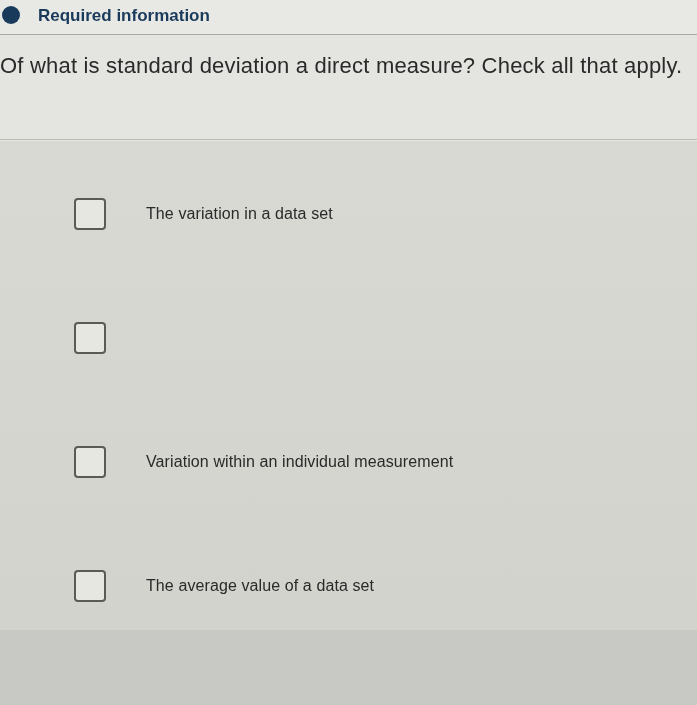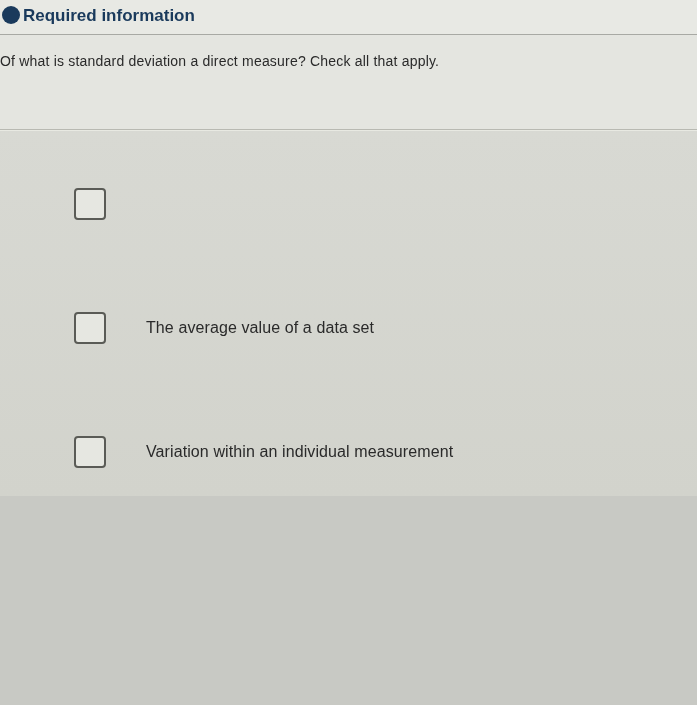--- a/index.html
+++ b/index.html
@@ -10,21 +10,21 @@
     height: 705px;
     overflow: hidden;
     position: relative;
   }
   .header-bar {
     background: #e8e9e4;
     padding: 6px 10px 8px 10px;
     border-bottom: 1px solid #a8a9a4;
     display: flex;
     align-items: center;
-    gap: 3px;
+    gap: 18px;
   }
   .badge {
     width: 18px;
     height: 18px;
     border-radius: 50%;
     background: #1a3a5c;
     flex-shrink: 0;
     margin-left: -8px;
     margin-top: -2px;
   }
@@ -32,21 +32,21 @@
     color: #1a3a5c;
     font-weight: 600;
     font-size: 17px;
   }
   .question-area {
     background: #e4e5e0;
     padding: 18px 8px 60px 0;
   }
   .question-text {
     color: #2a2a2a;
-    font-size: 14px;
+    font-size: 22px;
     letter-spacing: 0.2px;
   }
   .options-panel {
     background: linear-gradient(to bottom, #d8d9d3 0%, #d2d3cc 100%);
     border-top: 1px solid #b8b9b2;
     box-shadow: inset 0 1px 0 #e8e9e2;
   }
   .panel-heading {
     padding: 16px 0 14px 52px;
     color: #333;
@@ -87,29 +87,33 @@
   <div class="req-label">Required information</div>
 </div>
 
 <div class="question-area">
   <div class="question-text">Of what is standard deviation a direct measure?  Check all that apply.</div>
 </div>
 
 <div class="options-panel">
   <div class="options-list">
 
+    <div class="option-row">
+      <div class="checkbox"></div>
+      <div class="option-label">The variation in a data set</div>
+    </div>
 
     <div class="option-row">
       <div class="checkbox"></div>
     </div>
 
     <div class="option-row">
       <div class="checkbox"></div>
-      <div class="option-label">The average value of a data set</div>
+      <div class="option-label">Variation within an individual measurement</div>
     </div>
 
     <div class="option-row">
       <div class="checkbox"></div>
-      <div class="option-label">Variation within an individual measurement</div>
+      <div class="option-label">The average value of a data set</div>
     </div>
 
   </div>
 </div>
 
 </body></html>

